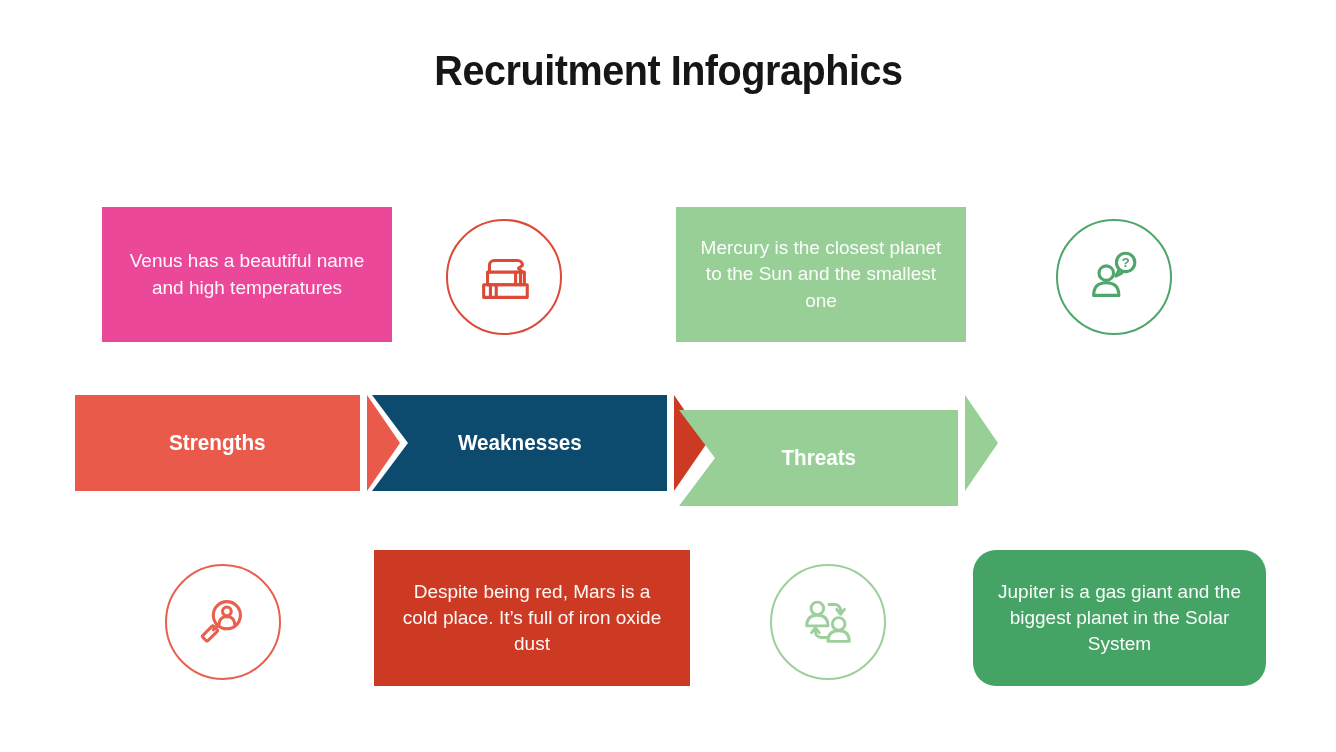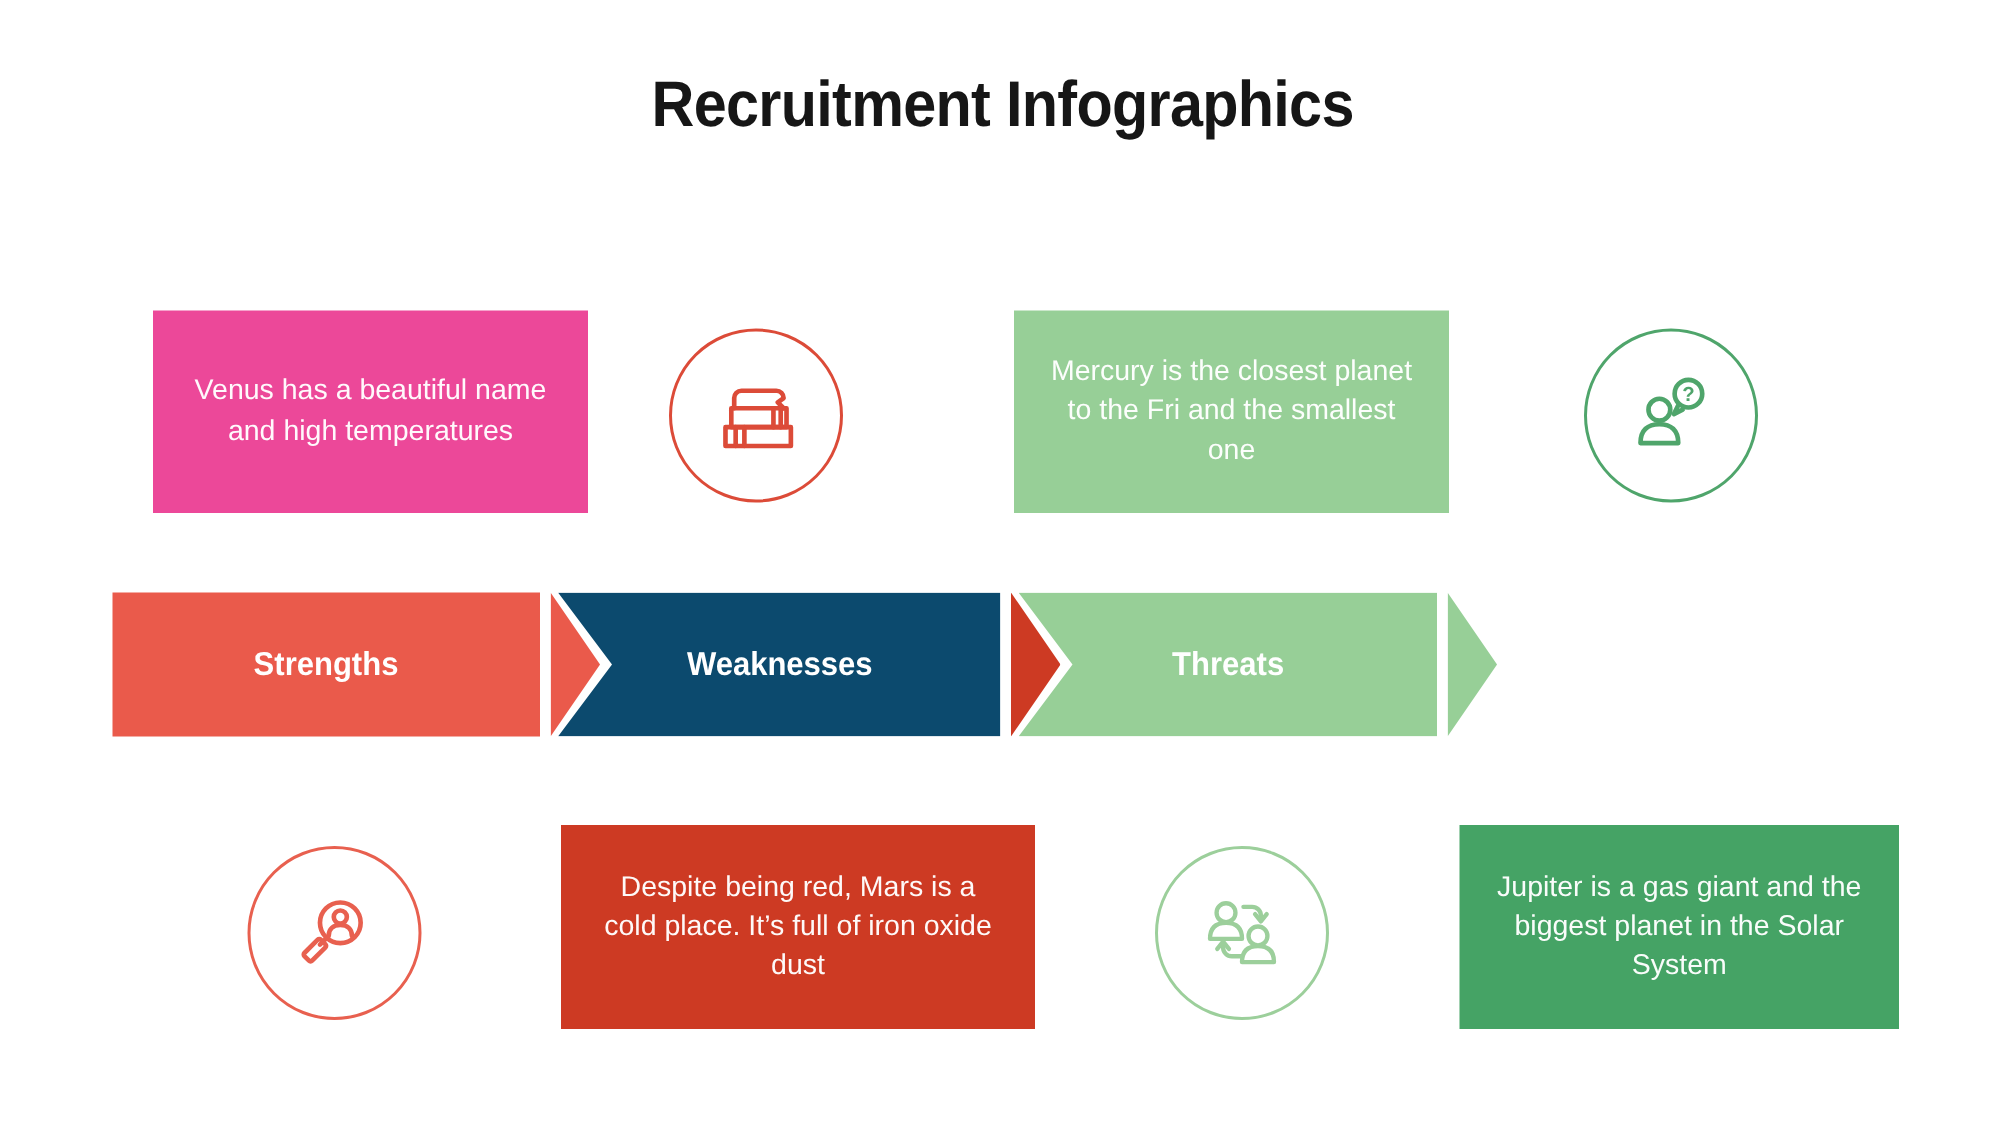--- a/index.html
+++ b/index.html
@@ -15,21 +15,21 @@
   
   .card{
     position:absolute;display:flex;align-items:center;justify-content:center;
     color:rgba(255,255,255,.97);text-align:center;
     font-size:19px;line-height:1.38;
   }
   .card p{margin:0;padding:0 22px;}
   .card-venus  {left:75px;  top:207px; width:290px; height:135px;}
   .card-mercury{left:676px; top:207px; width:290px; height:135px;}
   .card-mars   {left:374px; top:550px; width:316px; height:136px;}
-  .card-jupiter{left:973px; top:550px; width:293px; height:136px;}
+  .card-jupiter{left:973px; top:550px; width:293px; height:136px;border-radius:23px;}
   
   .badge{
     position:absolute;width:116px;height:116px;border-radius:50%;
     border:2.5px solid currentColor;display:flex;align-items:center;justify-content:center;
     box-sizing:border-box;background:#fff;
   }
   .badge svg{width:62px;height:62px;display:block;}
   .badge-books   {left:446px; top:219px;}
   .badge-question{left:1056px;top:219px;}
   .badge-search  {left:165px; top:564px;}
@@ -43,21 +43,21 @@
   .seg span{display:inline-block;transform:scaleX(.94);}
   .notch{clip-path:polygon(0 0,100% 0,100% 100%,0 100%,36px 50%);}
   .head{
     position:absolute;top:395px;height:96px;width:33px;
     clip-path:polygon(0 0,100% 50%,0 100%);
   }
   .seg-strengths    {left:75px;  width:285px;}
   .head-strengths   {left:367px;}
   .seg-weaknesses   {left:372px; width:295px;}
   .head-weaknesses  {left:674px;}
-  .seg-threats      {left:679px; width:279px;}
+  .seg-threats      {left:679px; width:279px;margin-top:15px;}
   .head-threats     {left:965px;}
   .seg-opportunities{left:972px; width:294px;}
 </style>
 </head>
 <body>
 
 <div class="slide">
 
   <h1 class="title"><span>Recruitment Infographics</span></h1>
 
@@ -73,21 +73,21 @@
         <line x1="24" y1="40" x2="24" y2="53"></line>
         <rect x="15" y="27" width="38" height="13"></rect>
         <line x1="44" y1="27" x2="44" y2="40"></line>
         <line x1="49" y1="27" x2="49" y2="40"></line>
         <path d="M17 27 v-7 a5 5 0 0 1 5 -5 h24 a5 5 0 0 1 5 5 l-4 3 4 4"></path>
       </g>
     </svg>
   </div>
 
   <div class="card card-mercury" style="background: rgb(151, 207, 151);">
-    <p>Mercury is the closest planet to the Fri and the smallest one</p>
+    <p>Mercury is the closest planet to the Sun and the smallest one</p>
   </div>
 
   <div class="badge badge-question" style="color: rgb(79, 165, 107);">
     <svg viewBox="0 0 64 64">
       <g fill="none" stroke="currentColor" stroke-width="3.2" stroke-linejoin="round" stroke-linecap="round">
         <circle cx="24" cy="28" r="7.5"></circle>
         <path d="M11 51 c0 -9 5 -13 13 -13 s13 4 13 13 z"></path>
         <circle cx="44" cy="17" r="9.5"></circle>
         <path d="M37 25 l-3 6 6 -3"></path>
       </g>

